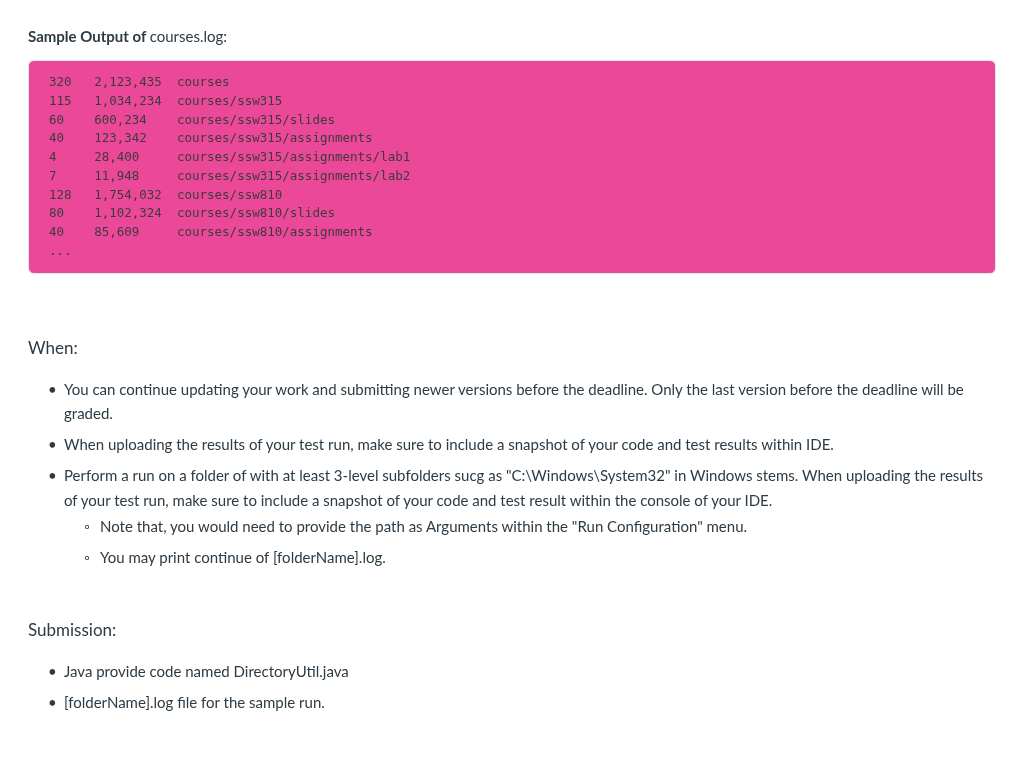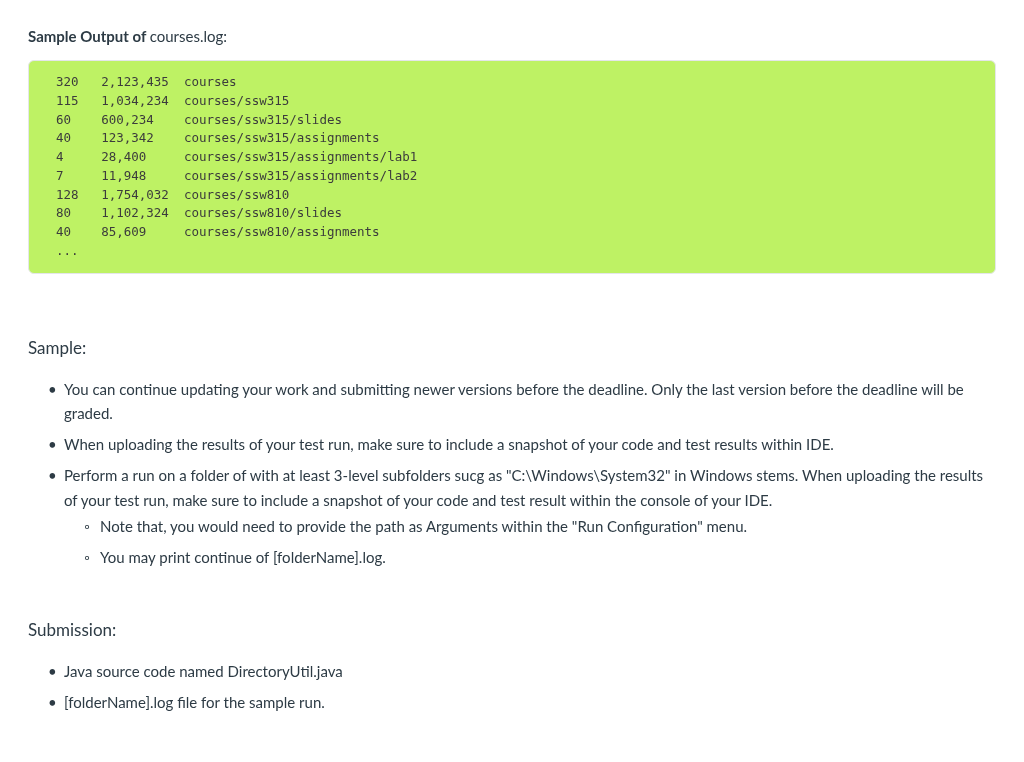--- a/index.html
+++ b/index.html
@@ -19,24 +19,24 @@
     .section-heading {
       font-size: 15px;
       font-weight: 700;
       margin-bottom: 12px;
       color: #2d3b45;
     }
     .section-heading .normal {
       font-weight: 400;
     }
     .code-block {
-      background: #bef264;
+      background: #ec4899;
       border: 1px solid #e4e6ea;
       border-radius: 6px;
-      padding: 12px 27px;
+      padding: 12px 20px;
       font-family: 'Consolas', 'Menlo', 'Monaco', monospace;
       font-size: 12.5px;
       line-height: 1.5;
       color: #3c3c3c;
       white-space: pre;
       overflow-x: auto;
       margin-bottom: 60px;
     }
     .notes-heading, .submission-heading {
       font-size: 17px;
@@ -87,38 +87,38 @@
 115   1,034,234  courses/ssw315
 60    600,234    courses/ssw315/slides
 40    123,342    courses/ssw315/assignments
 4     28,400     courses/ssw315/assignments/lab1
 7     11,948     courses/ssw315/assignments/lab2
 128   1,754,032  courses/ssw810
 80    1,102,324  courses/ssw810/slides
 40    85,609     courses/ssw810/assignments
 ...</div>
 
-<div class="notes-heading">Sample:</div>
+<div class="notes-heading">When:</div>
 
 <ul>
   <li>You can continue updating your work and submitting newer versions before the deadline. Only the last version before the deadline will be graded.</li>
   <li>When uploading the results of your test run, make sure to include a snapshot of your code and test results within IDE.</li>
   <li>
     <span>Perform a run on a folder of with at least 3-level subfolders sucg as "C:\Windows\System32" in Windows stems. When uploading the results of your test run, make sure to include a snapshot of your code and test result within the console of your IDE.</span>
     <ul>
       <li>Note that, you would need to provide the path as Arguments within the "Run Configuration" menu.</li>
       <li>You may print continue of [folderName].log.</li>
     </ul>
   </li>
 </ul>
 
 <div class="section-spacer"></div>
 
 <div class="submission-heading">Submission:</div>
 
 <ul>
   <li>
-    <span>Java source code named </span><strong>DirectoryUtil.java</strong>
+    <span>Java provide code named </span><strong>DirectoryUtil.java</strong>
   </li>
   <li>
     <strong>[folderName].log</strong><span> file for the sample run.</span>
   </li>
 </ul>
 
 </body></html>

